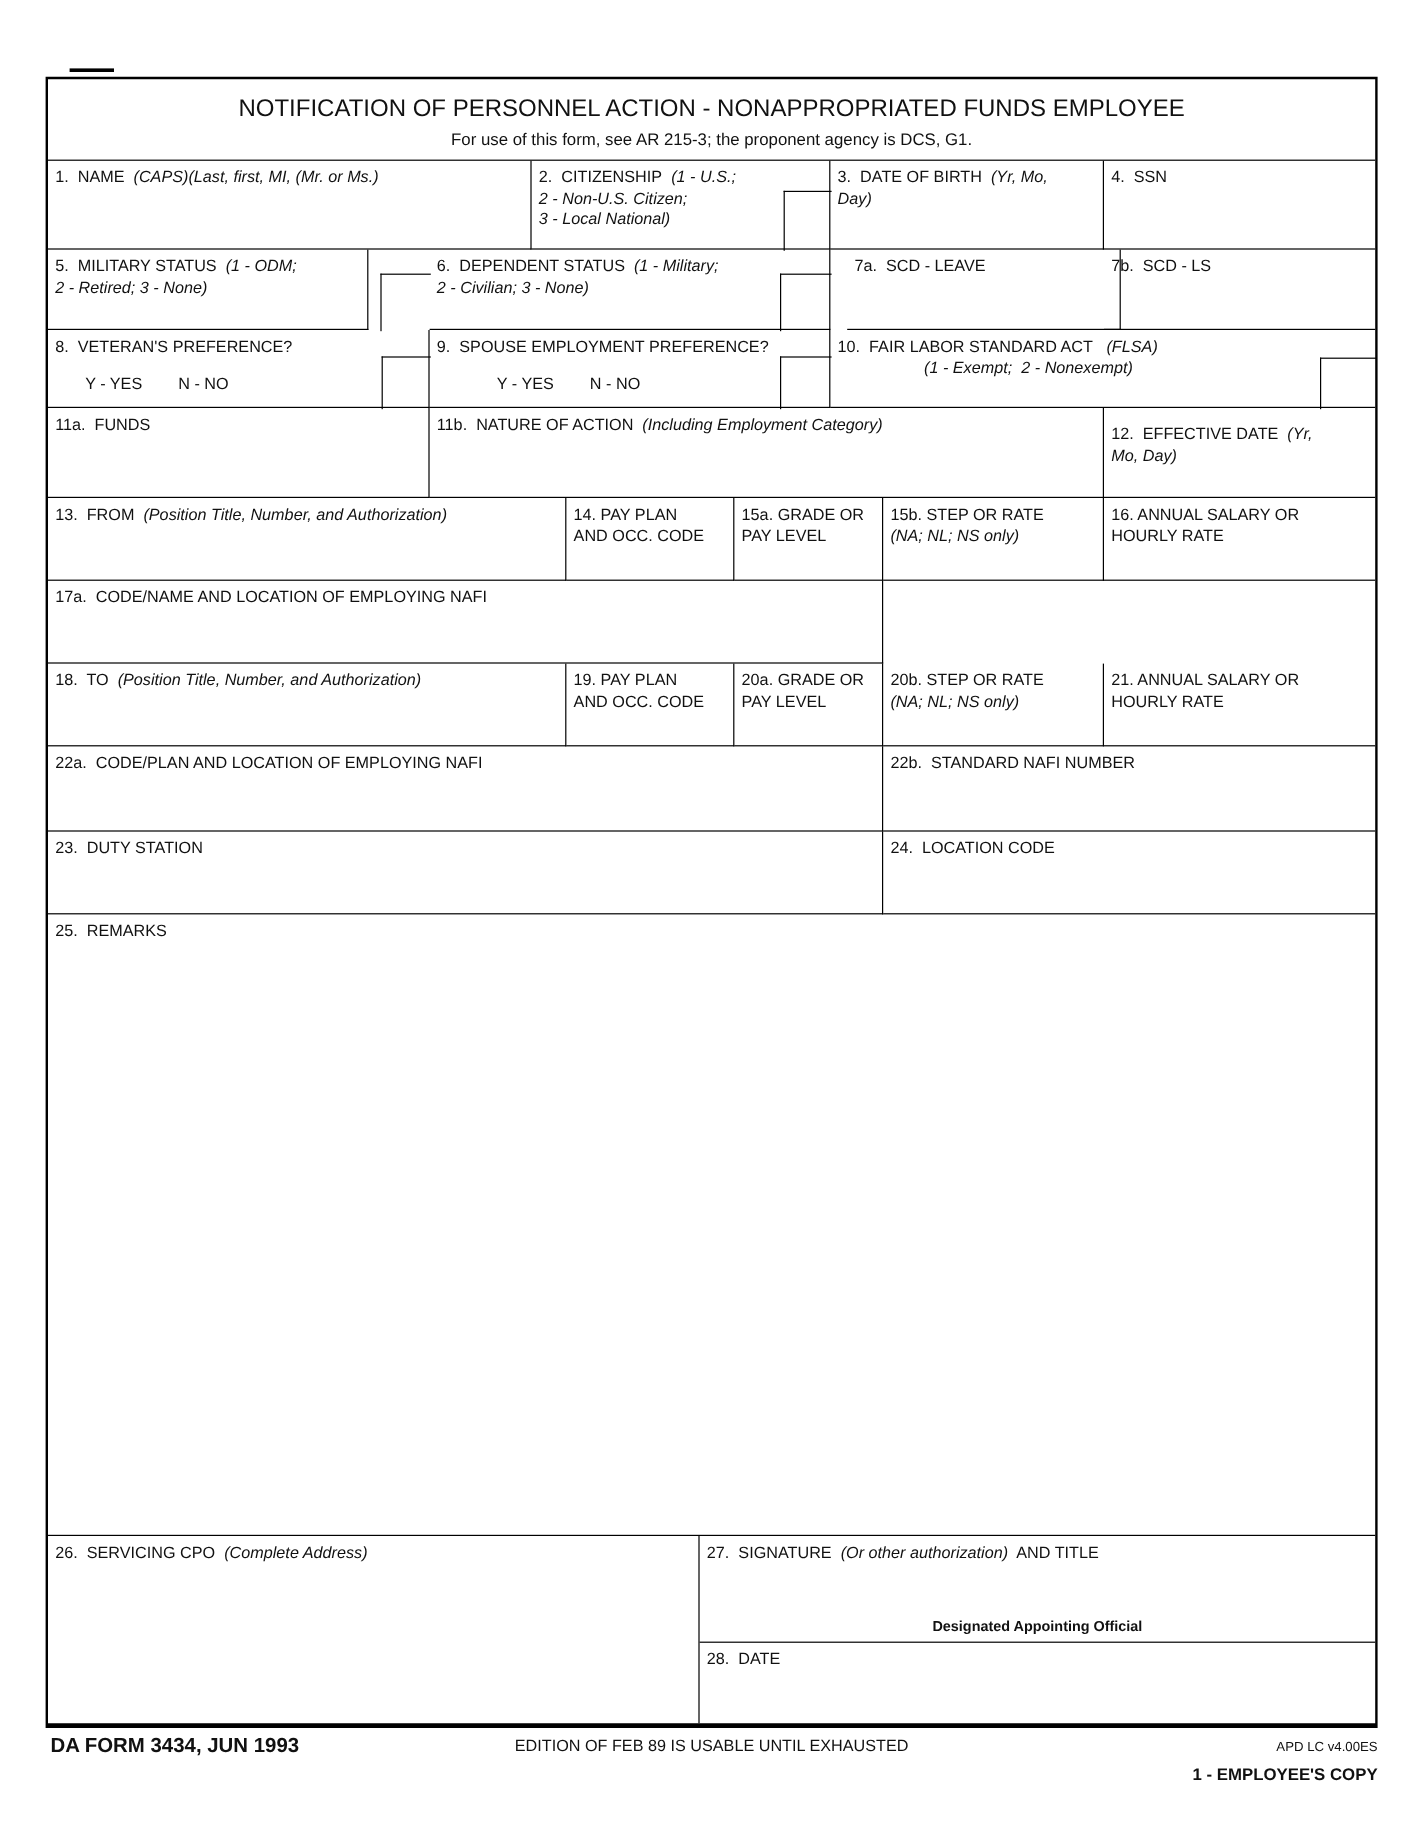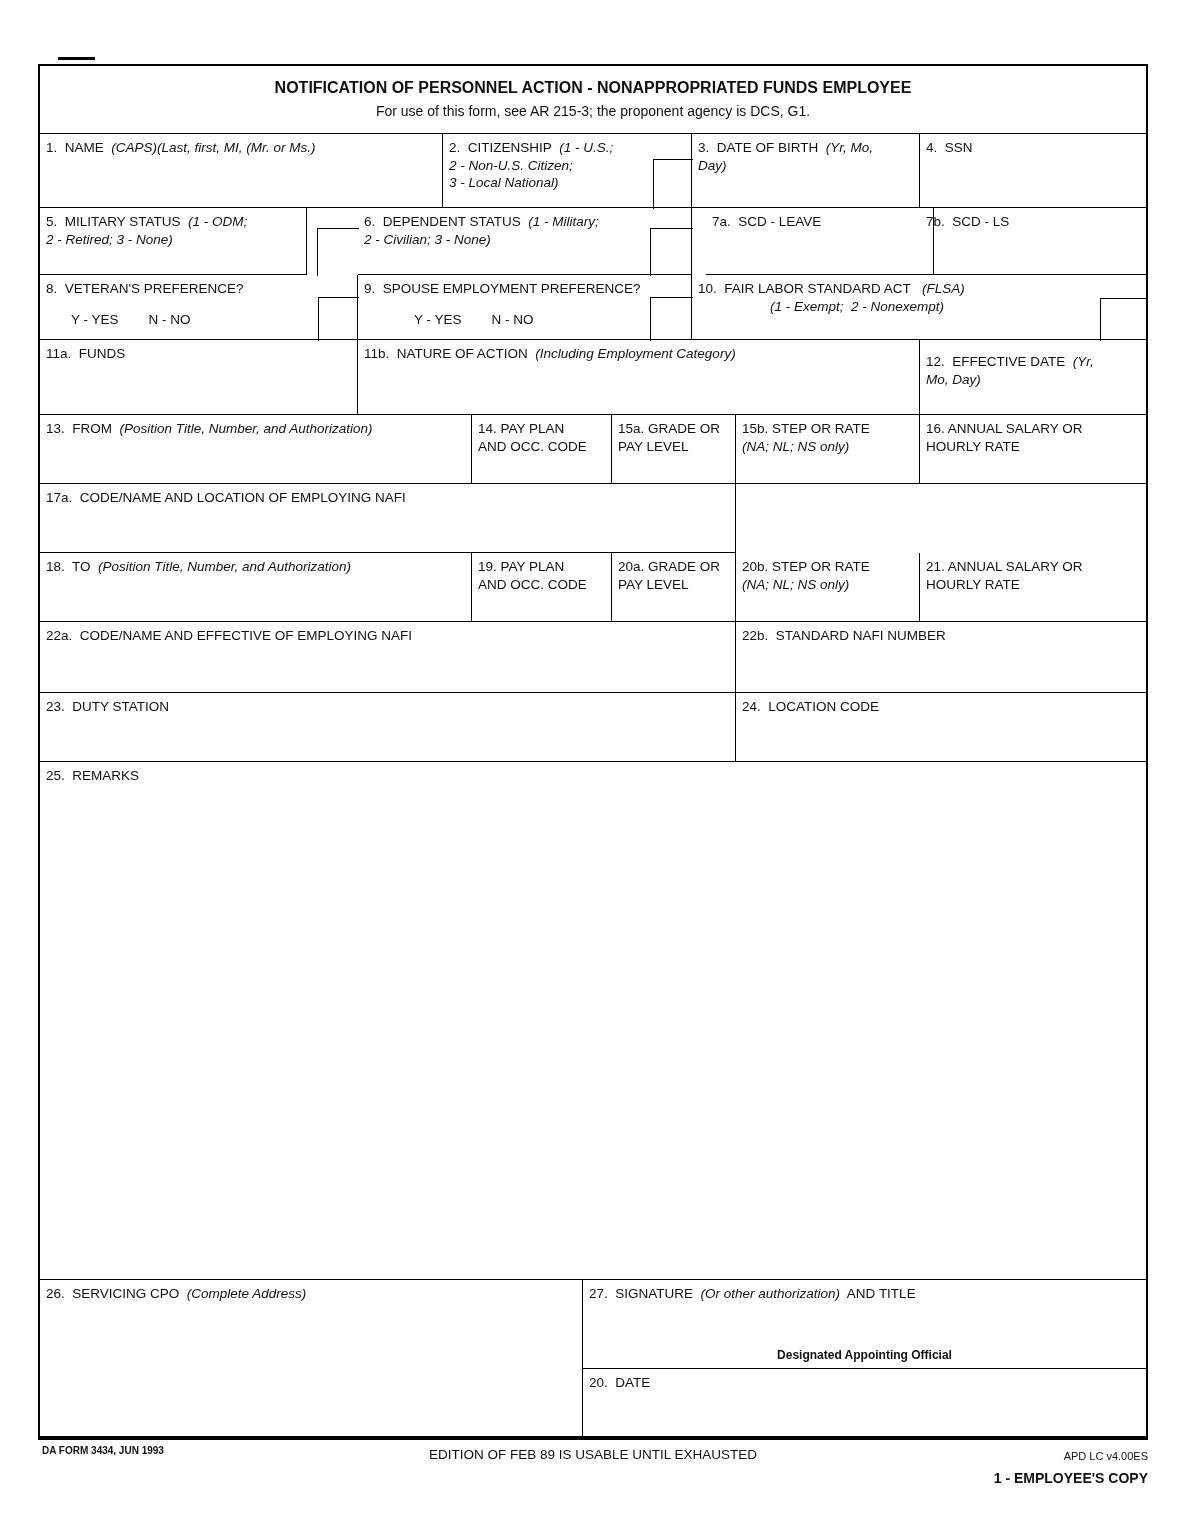--- a/index.html
+++ b/index.html
@@ -19,21 +19,21 @@
   }
   .no-r{border-right:none;}
   .no-b{border-bottom:none;}
   .lbl{white-space:pre-wrap;}
   .hint{font-style:italic;white-space:pre-wrap;}
   .yn{white-space:pre;margin-top:13px;}
   .hint2{font-style:italic;white-space:pre;margin-top:0;}
   .cb{position:absolute;border-left:1px solid #000;border-top:1px solid #000;}
   
   .hdr{left:0;top:0;width:1106px;height:68px;text-align:center;}
-  .hdr-title{font-weight:bold;font-size:16px;margin-top:7px;}
+  .hdr-title{font-weight:normal;font-size:20px;margin-top:7px;}
   .hdr-sub{font-size:14px;margin-top:3px;}
   
   .c1{left:0;top:68px;width:403px;height:74px;}
   .c2{left:403px;top:68px;width:249px;height:74px;}
   .c3{left:652px;top:68px;width:228px;height:74px;}
   .c4{left:880px;top:68px;width:226px;height:74px;}
   
   .c5{left:0;top:142px;width:267px;height:67px;}
   .c6{left:318px;top:142px;width:334px;height:67px;}
   .c7a{left:652px;top:142px;width:228px;height:67px;margin-left:14px;}
@@ -78,21 +78,21 @@
   .cb2{left:613px;top:93px;width:39px;height:49px;}
   .cb5{left:277px;top:162px;width:41px;height:47px;}
   .cb6{left:610px;top:162px;width:42px;height:47px;}
   .cb8{left:278px;top:231px;width:40px;height:43px;}
   .cb9{left:610px;top:231px;width:42px;height:43px;}
   .cb10{left:1060px;top:232px;width:46px;height:42px;}
   .yn8{padding-left:25px;}
   .yn9{padding-left:50px;}
   .flsa2{padding-left:72px;}
   
-  .ft-number{position:absolute;left:42px;top:1445px;font-weight:bold;font-size:10px;}
+  .ft-number{position:absolute;left:42px;top:1445px;font-weight:bold;font-size:17px;}
   .ft-edition{position:absolute;left:38px;top:1447px;width:1110px;text-align:center;font-size:13.5px;}
   .ft-version{position:absolute;right:39px;top:1450px;font-size:11px;}
   .ft-copy{position:absolute;right:39px;top:1470px;font-weight:bold;font-size:14px;}
 </style>
 </head>
 <body>
 
 <div class="reg-mark"></div>
 
 <div class="form-border">
@@ -195,21 +195,21 @@
   <div class="cell c20b">
     <span class="lbl">20b. STEP OR RATE</span><em class="hint">
 (NA; NL; NS only)</em>
   </div>
   <div class="cell c21 no-r">
     <span class="lbl">21. ANNUAL SALARY OR
 HOURLY RATE</span>
   </div>
 
   <div class="cell c22a">
-    <span class="lbl">22a.  CODE/NAME AND EFFECTIVE OF EMPLOYING NAFI</span>
+    <span class="lbl">22a.  CODE/PLAN AND LOCATION OF EMPLOYING NAFI</span>
   </div>
   <div class="cell c22b no-r">
     <span class="lbl">22b.  STANDARD NAFI NUMBER</span>
   </div>
 
   <div class="cell c23">
     <span class="lbl">23.  DUTY STATION</span>
   </div>
   <div class="cell c24 no-r">
     <span class="lbl">24.  LOCATION CODE</span>
@@ -220,21 +220,21 @@
   </div>
 
   <div class="cell c26 no-b">
     <span class="lbl">26.  SERVICING CPO</span><em class="hint">  (Complete Address)</em>
   </div>
   <div class="cell c27 no-r">
     <span class="lbl">27.  SIGNATURE</span><em class="hint">  (Or other authorization)</em><span class="lbl">  AND TITLE</span>
     <div class="sig-line">Designated Appointing Official</div>
   </div>
   <div class="cell c28 no-r no-b">
-    <span class="lbl">20.  DATE</span>
+    <span class="lbl">28.  DATE</span>
   </div>
 
   <div class="cb cb2"></div>
   <div class="cb cb5"></div>
   <div class="cb cb6"></div>
   <div class="cb cb8"></div>
   <div class="cb cb9"></div>
   <div class="cb cb10"></div>
 
 </div>

